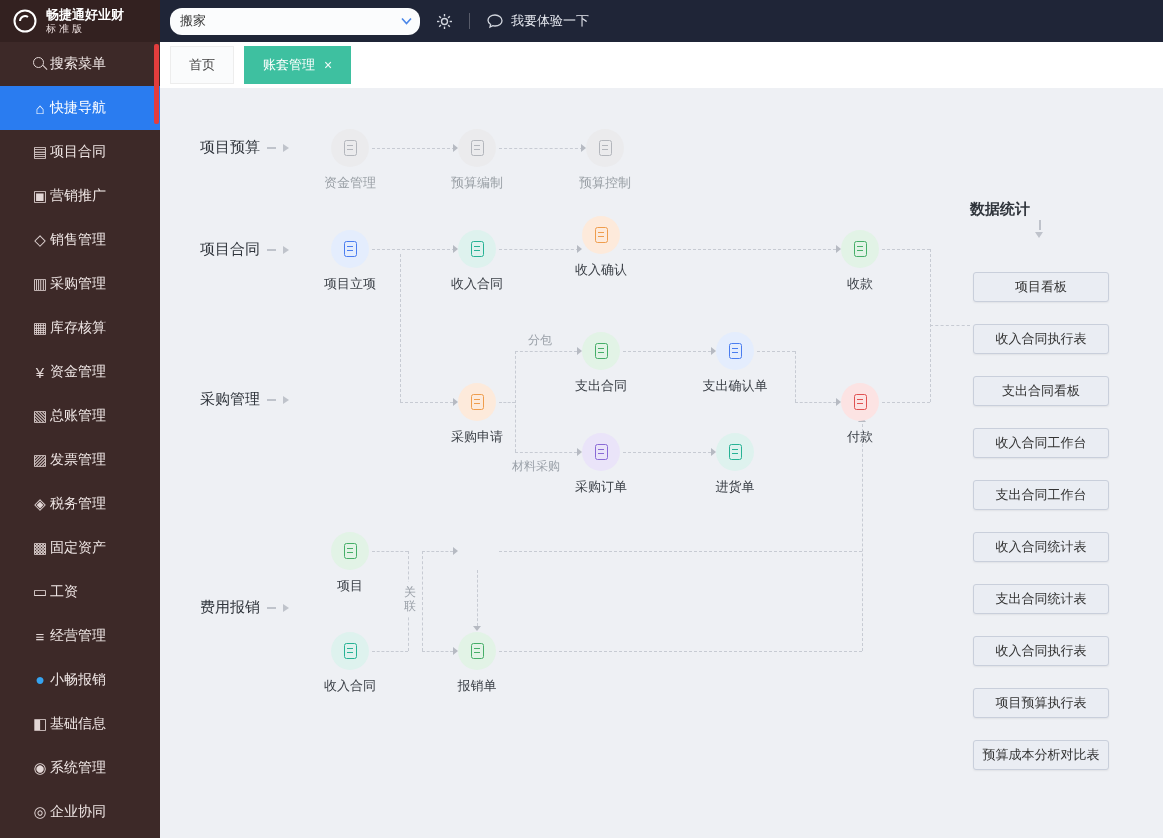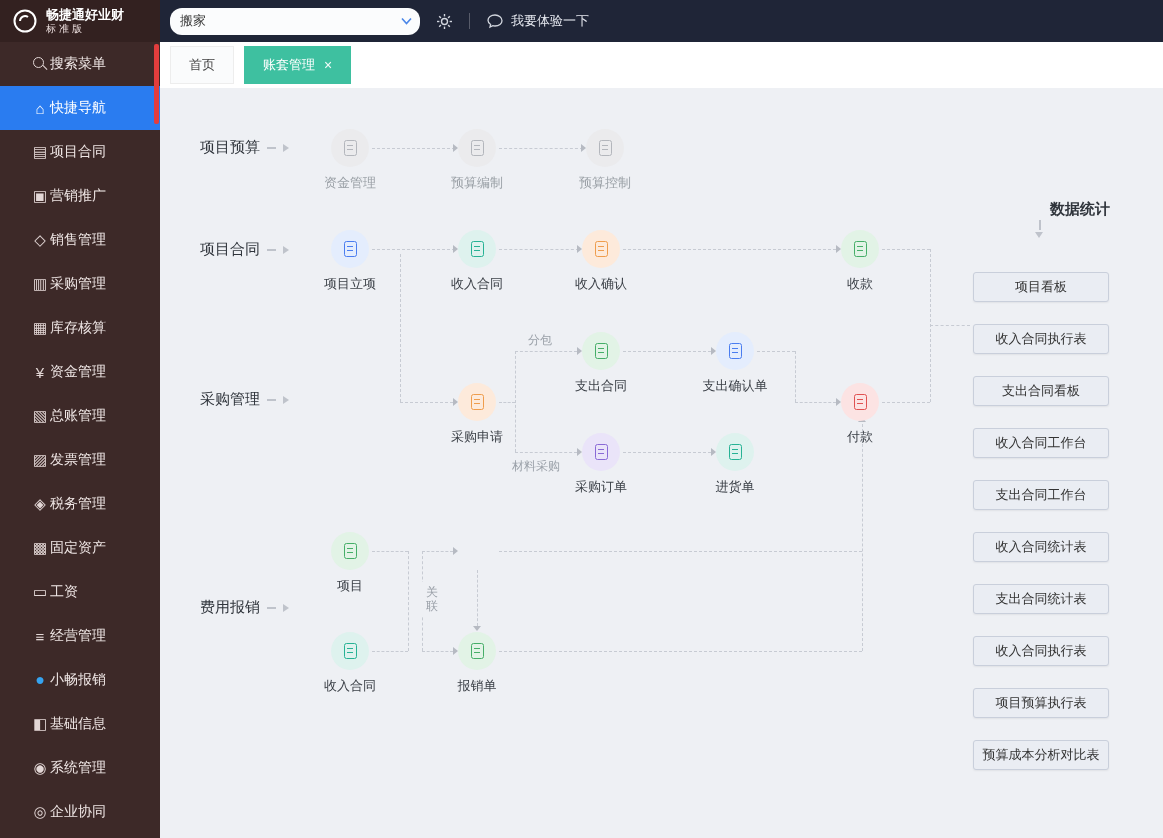--- a/index.html
+++ b/index.html
@@ -62,21 +62,21 @@
   
   .hl { position:absolute; border-top:1px dashed #c7cbd3; z-index:1; }
   .vl { position:absolute; border-left:1px dashed #c7cbd3; z-index:1; }
   .ar { position:absolute; width:0; height:0; border-top:4px solid transparent; border-bottom:4px solid transparent; border-left:5.5px solid #b6bac2; z-index:1; }
   .au { position:absolute; width:0; height:0; border-left:4px solid transparent; border-right:4px solid transparent; border-bottom:5.5px solid #b6bac2; z-index:1; }
   .ad { position:absolute; width:0; height:0; border-left:4px solid transparent; border-right:4px solid transparent; border-top:5.5px solid #b6bac2; z-index:1; }
   .elabel { position:absolute; font-size:12px; color:#9aa0a8; z-index:3; }
   .elabel-vert { width:20px; word-break:break-all; line-height:14px; text-align:center; background:#eef0f4; padding:3px 3px; }
 
   
-  .stat-title { position:absolute; left:810px; top:112px; width:140px; text-align:right; font-size:15px; font-weight:700; color:#2f343b; }
+  .stat-title { position:absolute; left:810px; top:112px; width:140px; text-align:left; font-size:15px; font-weight:700; color:#2f343b; }
   .stats-varrow { position:absolute; left:879px; top:132px; height:10px; border-left:2px dashed #bfc3cb; }
   .stats-tri { position:absolute; left:875px; top:144px; width:0; height:0; border-left:4.5px solid transparent; border-right:4.5px solid transparent; border-top:6px solid #bfc3cb; }
   .stat-btn { position:absolute; left:813px; width:136px; height:30px; background:#eaedf3; border:1px solid #c9cfdb; border-radius:3px; display:flex; align-items:center; justify-content:center; font-size:13px; color:#333; box-shadow:0 1px 2px rgba(0,0,0,.06); cursor:pointer; }
 </style>
 </head>
 <body>
 
 <div class="app">
 
   <div class="topbar">
@@ -271,21 +271,21 @@
       <div class="ar" style="left:293px;top:559px"></div>
       <div class="vl" style="left:317px;top:482px;height:56px"></div>
       <div class="ad" style="left:313px;top:538px"></div>
       <div class="hl" style="left:339px;top:463px;width:363px"></div>
       <div class="hl" style="left:339px;top:563px;width:363px"></div>
       <div class="vl" style="left:702px;top:336px;height:227px"></div>
       <div class="au" style="left:698px;top:329px"></div>
 
       <div class="elabel" style="left:368px;top:244px">分包</div>
       <div class="elabel" style="left:352px;top:370px">材料采购</div>
-      <div class="elabel elabel-vert" style="left:262px;top:494px">关联</div>
+      <div class="elabel elabel-vert" style="left:240px;top:494px">关联</div>
 
       <div class="node c-gray" style="left:142px;top:41px">
         <div class="nc">
             <span class="doc"></span>
           </div>
         <div class="node-label">资金管理</div>
       </div>
       <div class="node c-gray" style="left:269px;top:41px">
         <div class="nc">
             <span class="doc"></span>
@@ -303,21 +303,21 @@
             <span class="doc"></span>
           </div>
         <div class="node-label">项目立项</div>
       </div>
       <div class="node c-teal" style="left:269px;top:142px">
         <div class="nc">
             <span class="doc"></span>
           </div>
         <div class="node-label">收入合同</div>
       </div>
-      <div class="node c-orange" style="left:393px;top:142px">
+      <div class="node c-orange" style="left:393px;top:128px">
         <div class="nc">
             <span class="doc"></span>
           </div>
         <div class="node-label">收入确认</div>
       </div>
       <div class="node c-green" style="left:652px;top:142px">
         <div class="nc">
             <span class="doc"></span>
           </div>
         <div class="node-label">收款</div>

